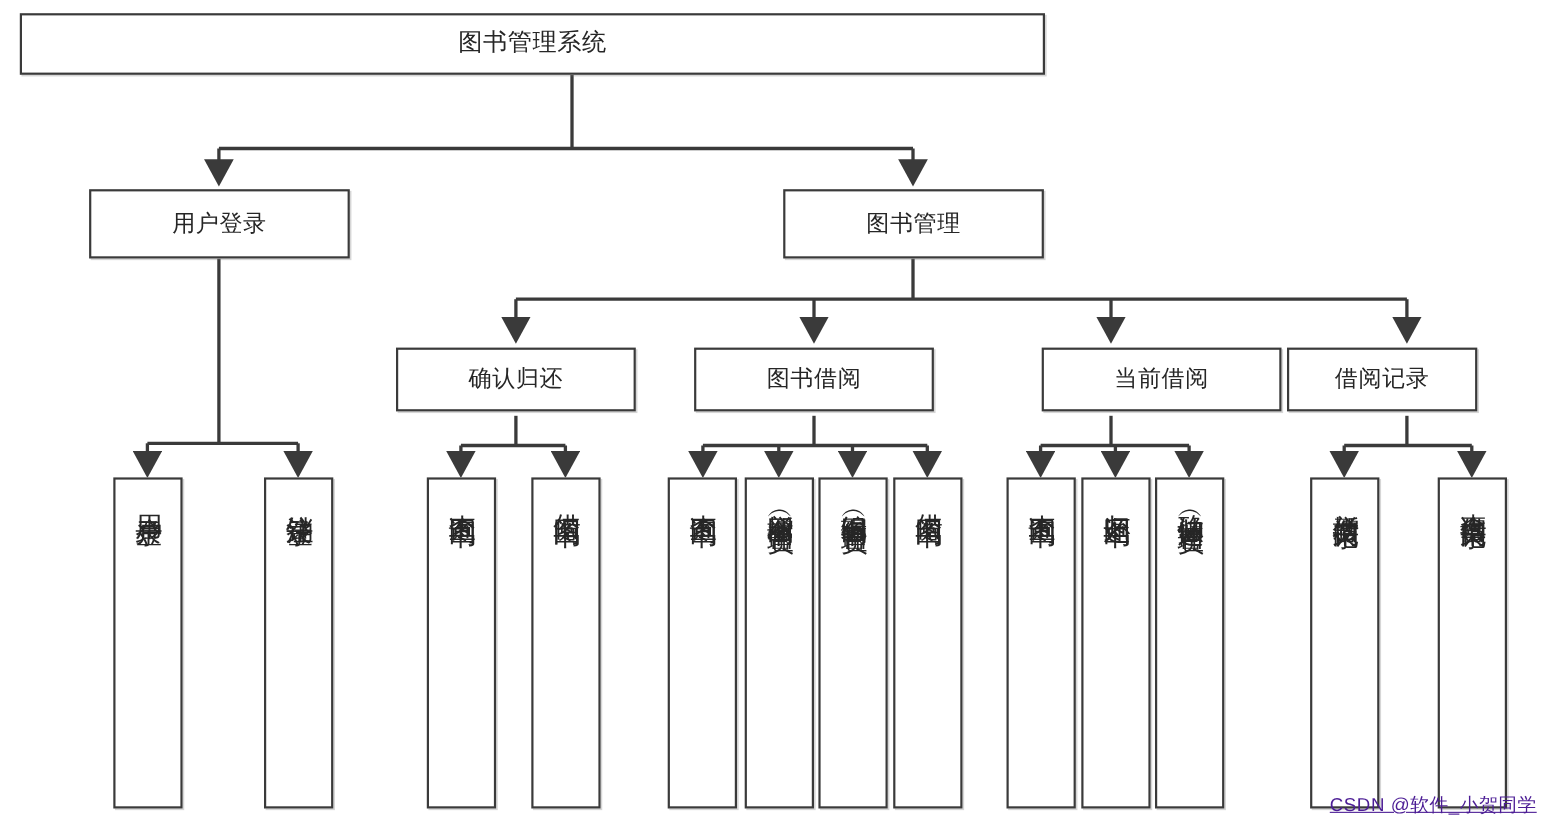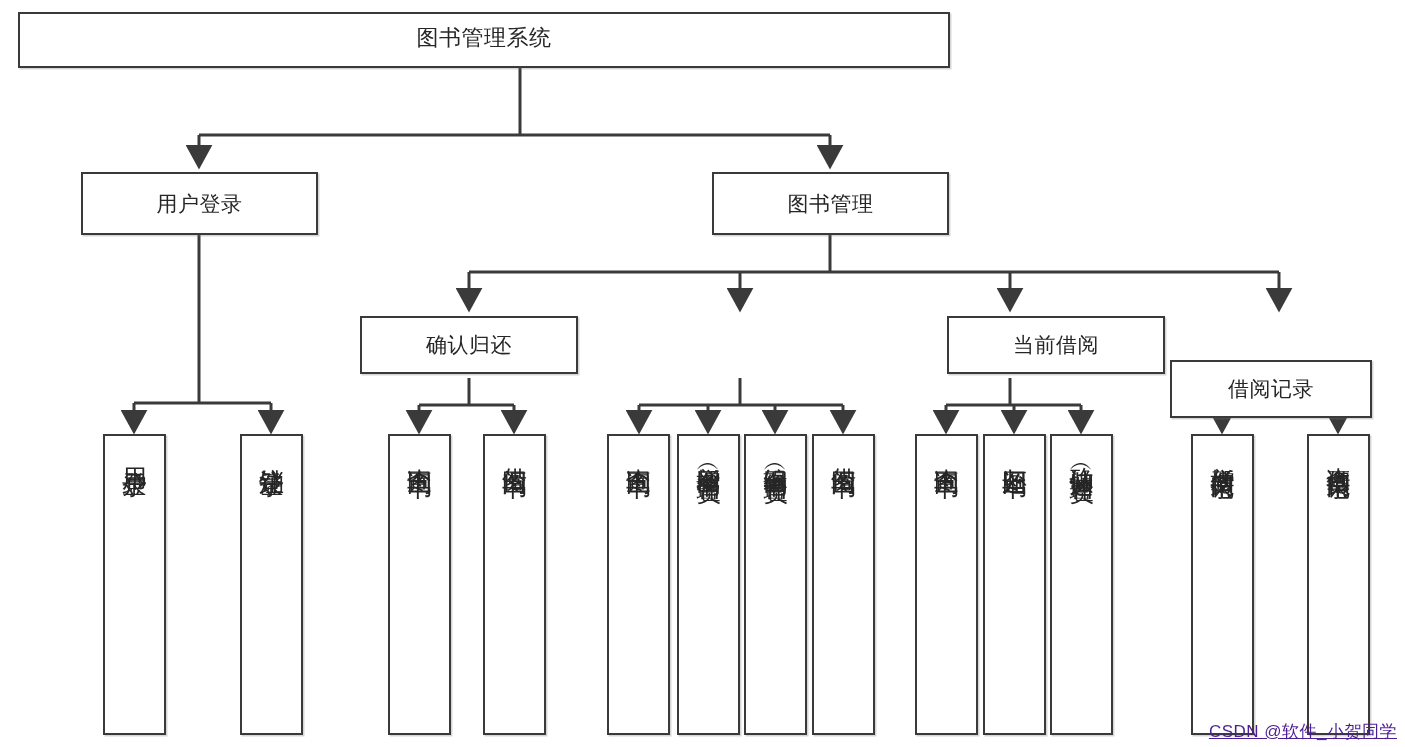--- a/index.html
+++ b/index.html
@@ -137,24 +137,27 @@
   <div class="node h" style="left:81px; top:172px; width:237px; height:63px;">
     <span class="label">用户登录</span>
   </div>
   <div class="node h" style="left:712px; top:172px; width:237px; height:63px;">
     <span class="label">图书管理</span>
   </div>
 
   <div class="node h" style="left:360px; top:316px; width:218px; height:58px;">
     <span class="label">确认归还</span>
   </div>
+  <div class="node h" style="left:631px; top:316px; width:218px; height:58px;">
+    <span class="label">图书借阅</span>
+  </div>
   <div class="node h" style="left:947px; top:316px; width:218px; height:58px;">
     <span class="label">当前借阅</span>
   </div>
-  <div class="node h" style="left:1170px; top:316px; width:202px; height:58px;margin-top:44px;">
+  <div class="node h" style="left:1170px; top:316px; width:173px; height:58px;">
     <span class="label">借阅记录</span>
   </div>
 
   <div class="node v" style="left:103px; top:434px; width:63px; height:301px;">
     <span class="label">用户登录</span>
   </div>
   <div class="node v" style="left:240px; top:434px; width:63px; height:301px;">
     <span class="label">注销登录</span>
   </div>
 

